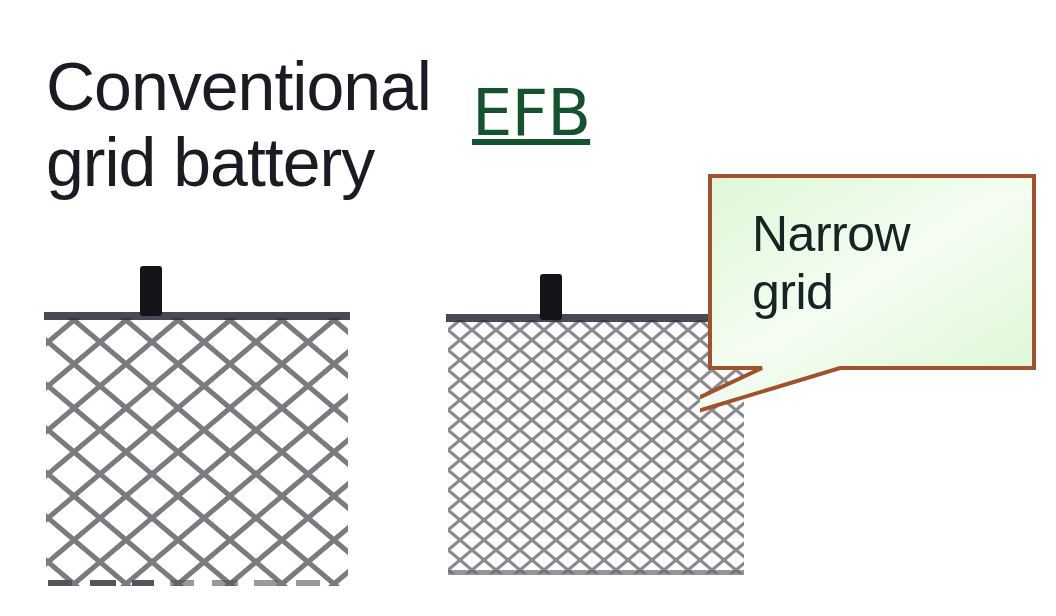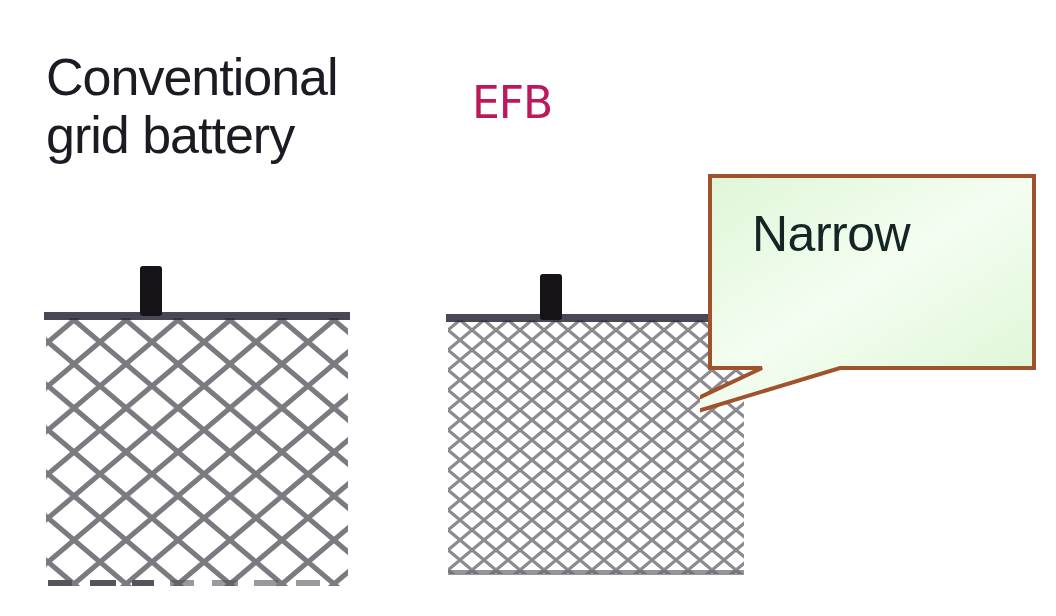--- a/index.html
+++ b/index.html
@@ -15,31 +15,32 @@
       font-family: "Liberation Sans", sans-serif;
     }
     .label {
       position: absolute;
       color: #1b1b24;
       line-height: 1.12;
     }
     #conv-label {
       left: 46px;
       top: 48px;
-      font-size: 52px;
+      font-size: 68px;
       letter-spacing: -1px;
       width: 340px;
     }
     #efb-label {
       left: 472px;
       top: 78px;
       font-family: "DejaVu Sans", sans-serif;
-      font-size: 44px;
+      font-size: 64px;
       letter-spacing: -1px;
-      color: #be185d;
+      color: #14532d;
+      text-decoration: underline;
     }
     .grid-plate {
       position: absolute;
     }
     .grid-plate svg {
       display: block;
     }
     #conv-plate {
       left: 40px;
       top: 262px;
@@ -138,14 +139,15 @@
       <linearGradient id="calloutFill" x1="0" y1="0" x2="1" y2="1">
         <stop offset="0" stop-color="#d8f5d0"></stop>
         <stop offset="0.5" stop-color="#f4fdf1"></stop>
         <stop offset="1" stop-color="#d8f5d0"></stop>
       </linearGradient>
     </defs>
     <path d="M10 10 L334 10 L334 202 L140 202 L-78 268 L62 202 L10 202 Z" fill="url(#calloutFill)" stroke="#a0522d" stroke-width="4" stroke-linejoin="miter"></path>
   </svg>
   <div id="callout-text">
     <div>Narrow</div>
+    <div>grid</div>
   </div>
 </div>
 
 </body></html>

